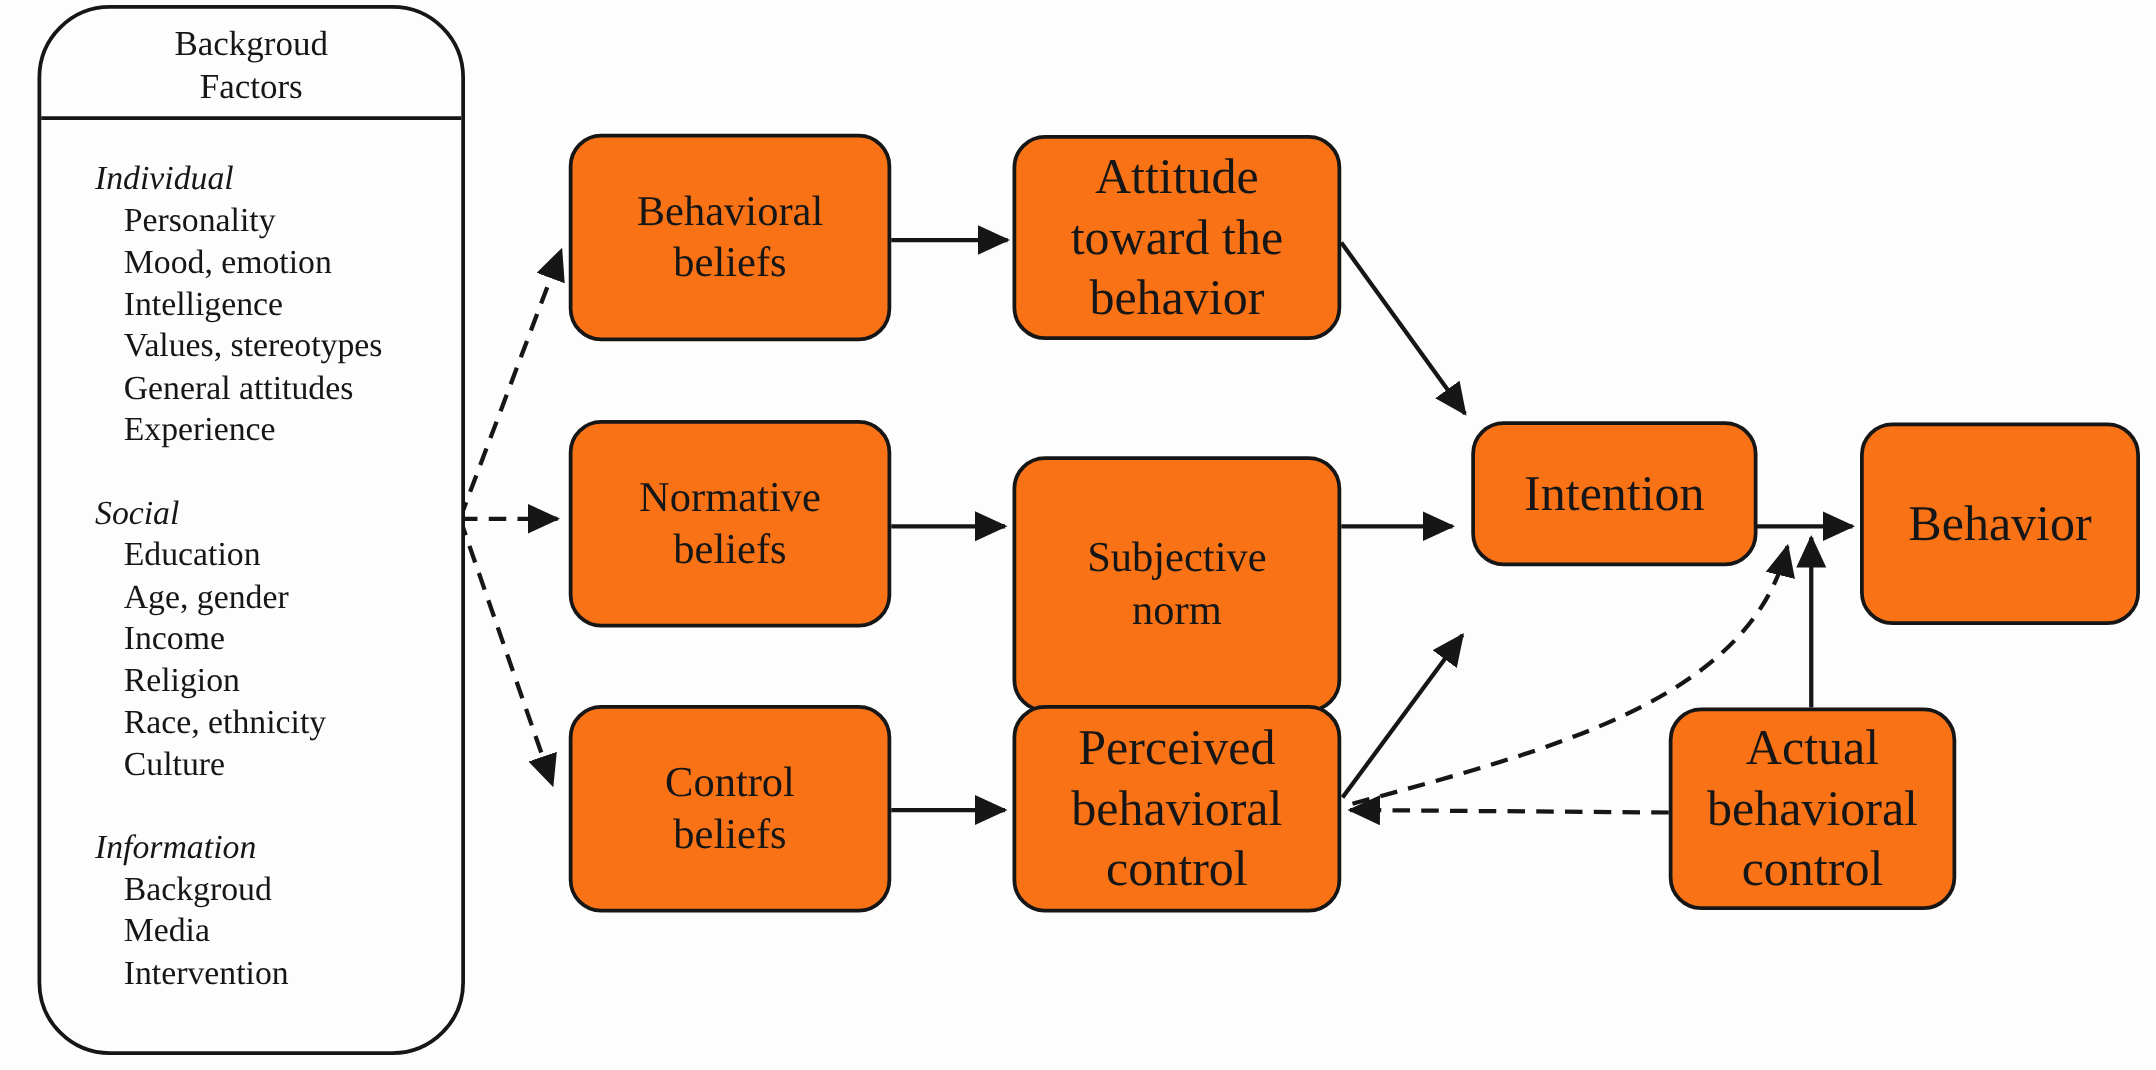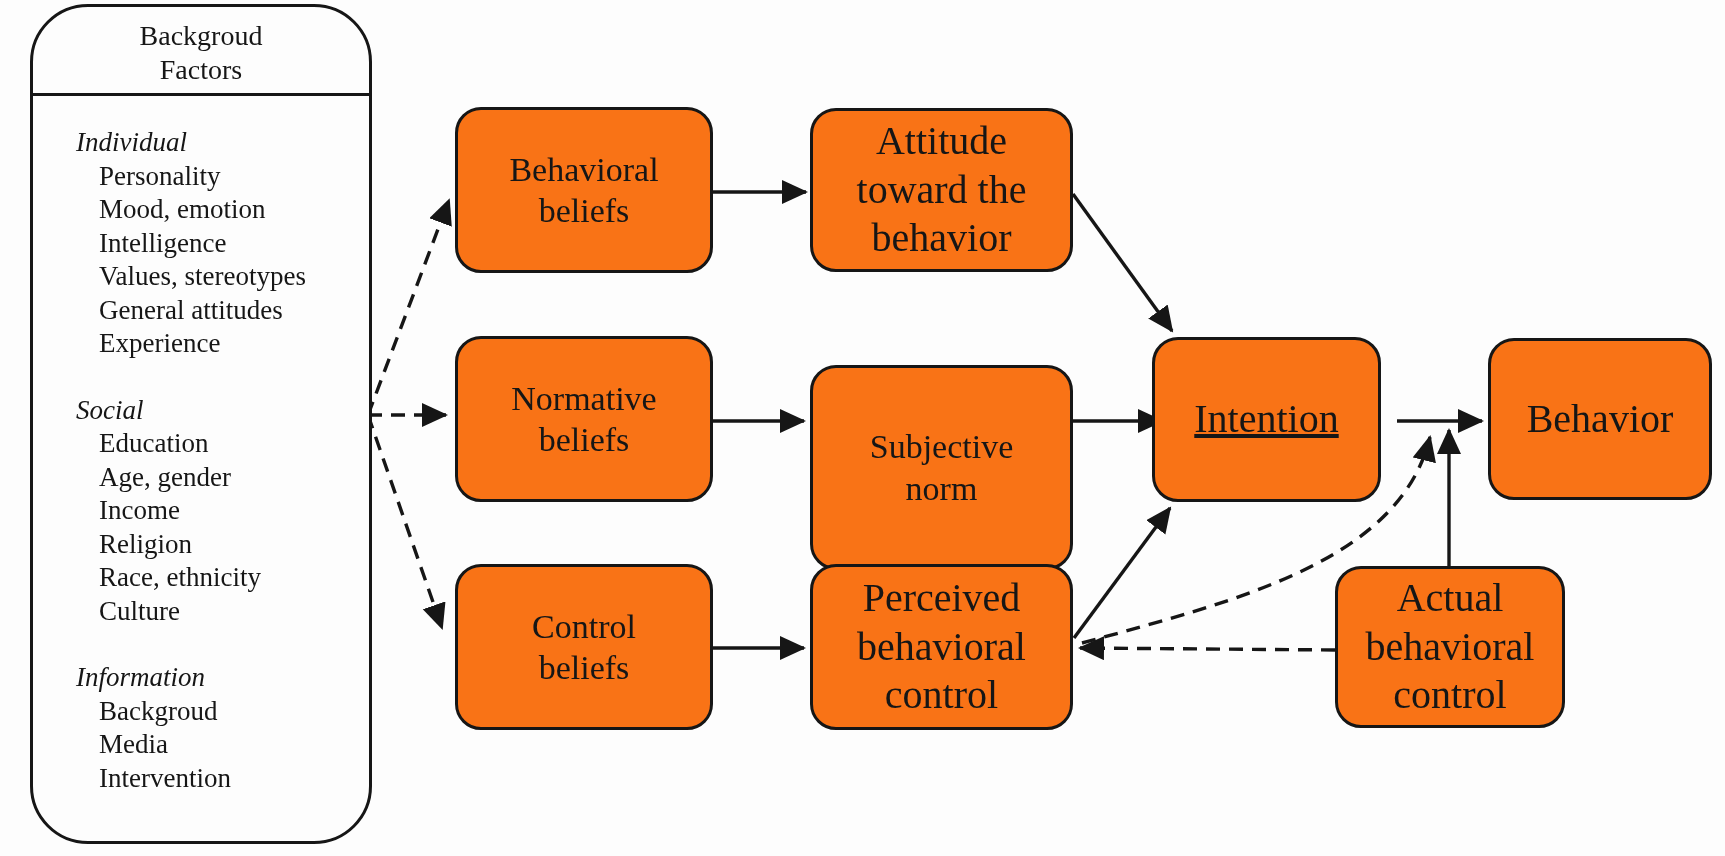--- a/index.html
+++ b/index.html
@@ -134,21 +134,21 @@
   <div class="node fs34" style="left:810px;top:323px;width:263px;height:205px;margin-top:42px;">
     <span class="lbl">Subjective
 norm</span>
   </div>
   <div class="node fs30" style="left:810px;top:564px;width:263px;height:166px;">
     <span class="lbl">Perceived
 behavioral
 control</span>
   </div>
 
-  <div class="node fs30" style="left:1152px;top:337px;width:229px;height:165px;text-decoration:underline;">
+  <div class="node fs30" style="left:1177px;top:337px;width:229px;height:116px;">
     <span class="lbl">Intention</span>
   </div>
   <div class="node fs30" style="left:1488px;top:338px;width:224px;height:162px;">
     <span class="lbl">Behavior</span>
   </div>
 
   <div class="node fs30" style="left:1335px;top:566px;width:230px;height:162px;">
     <span class="lbl">Actual
 behavioral
 control</span>

